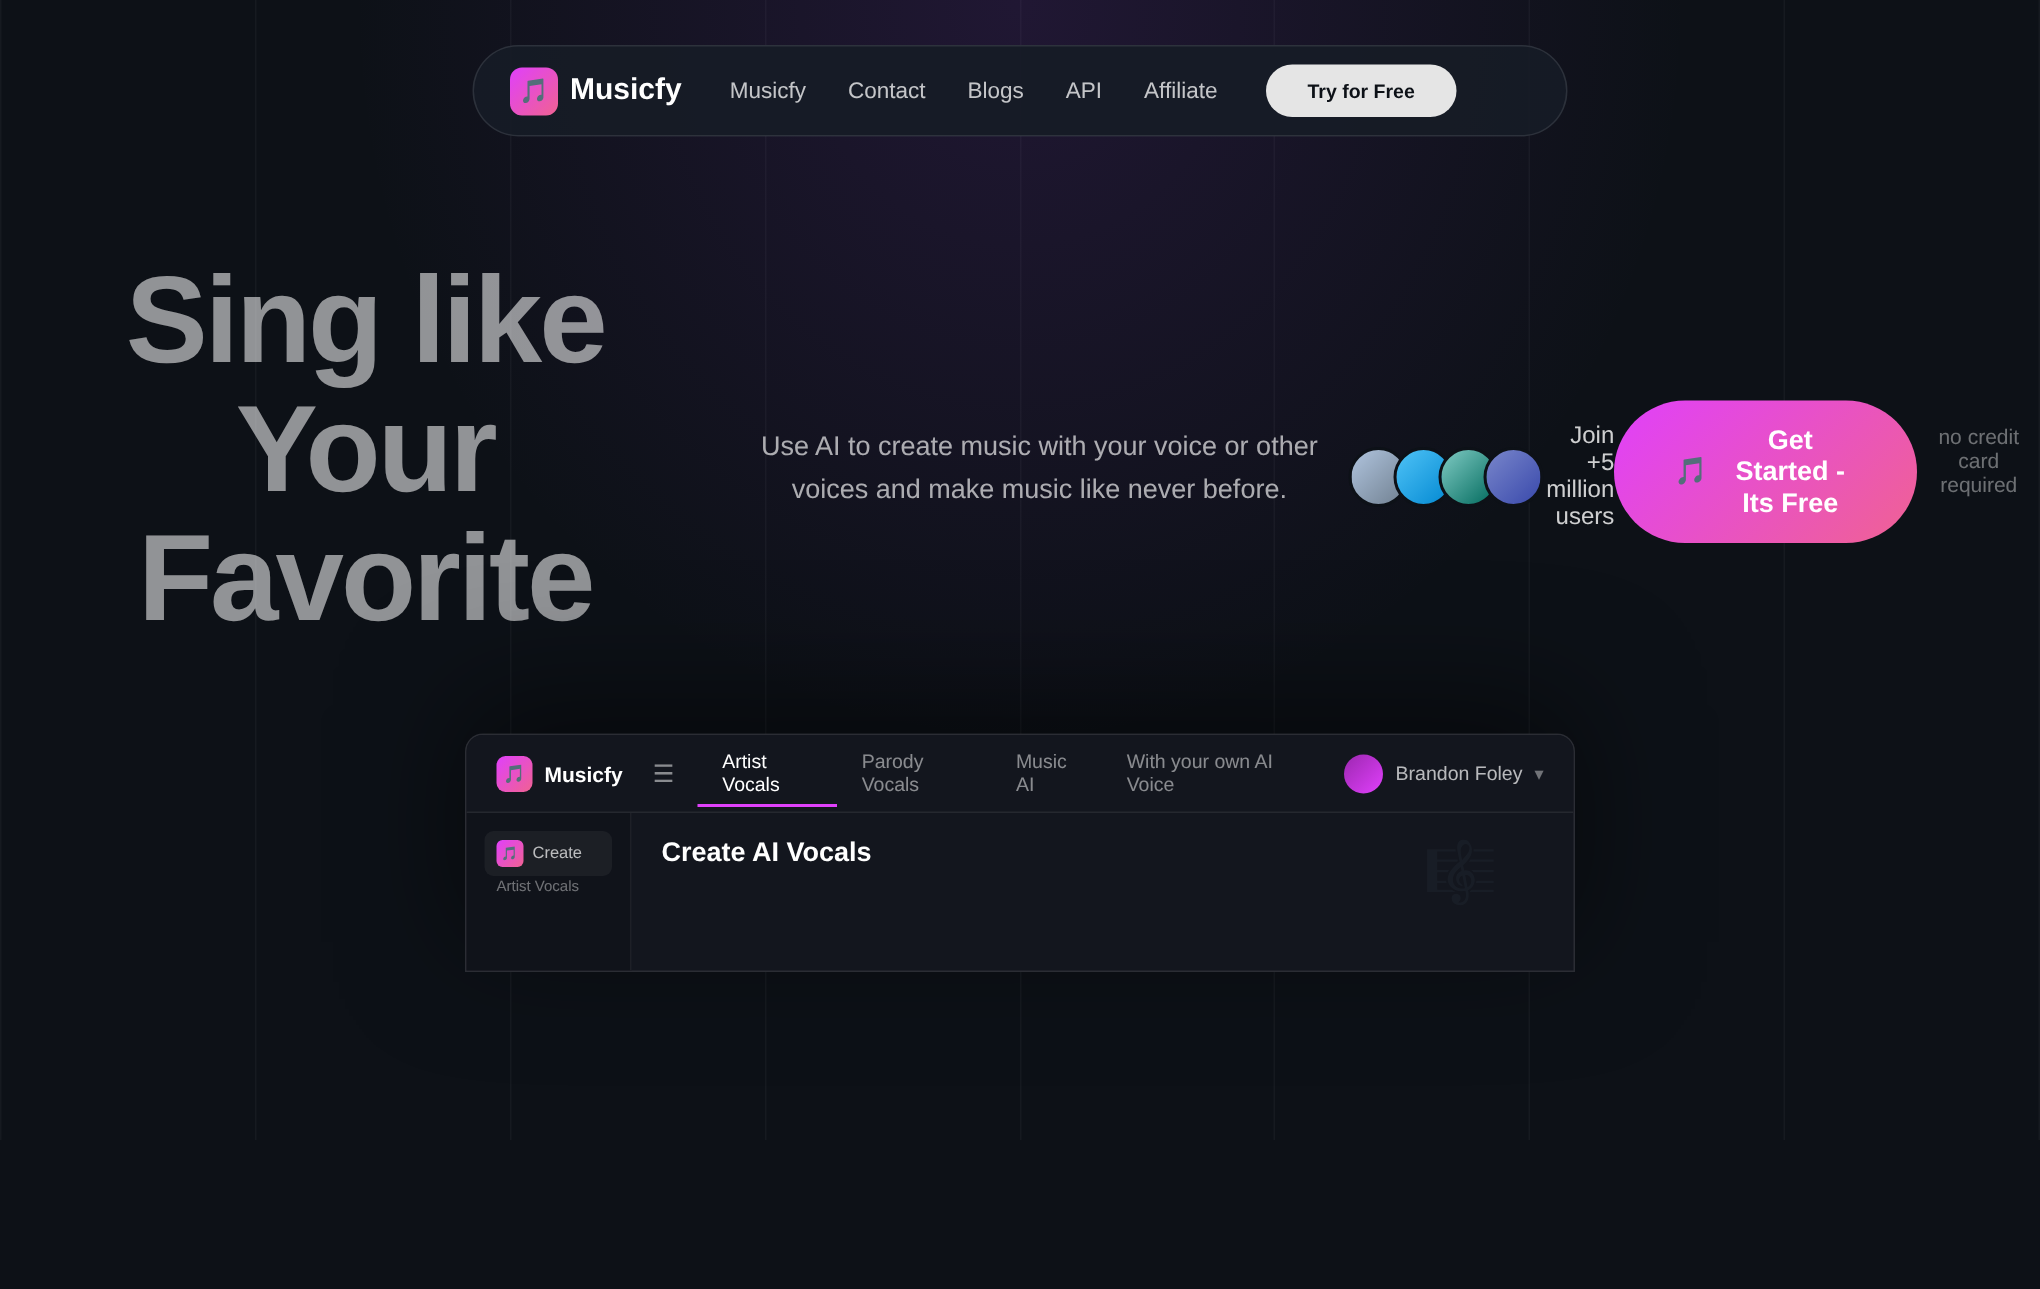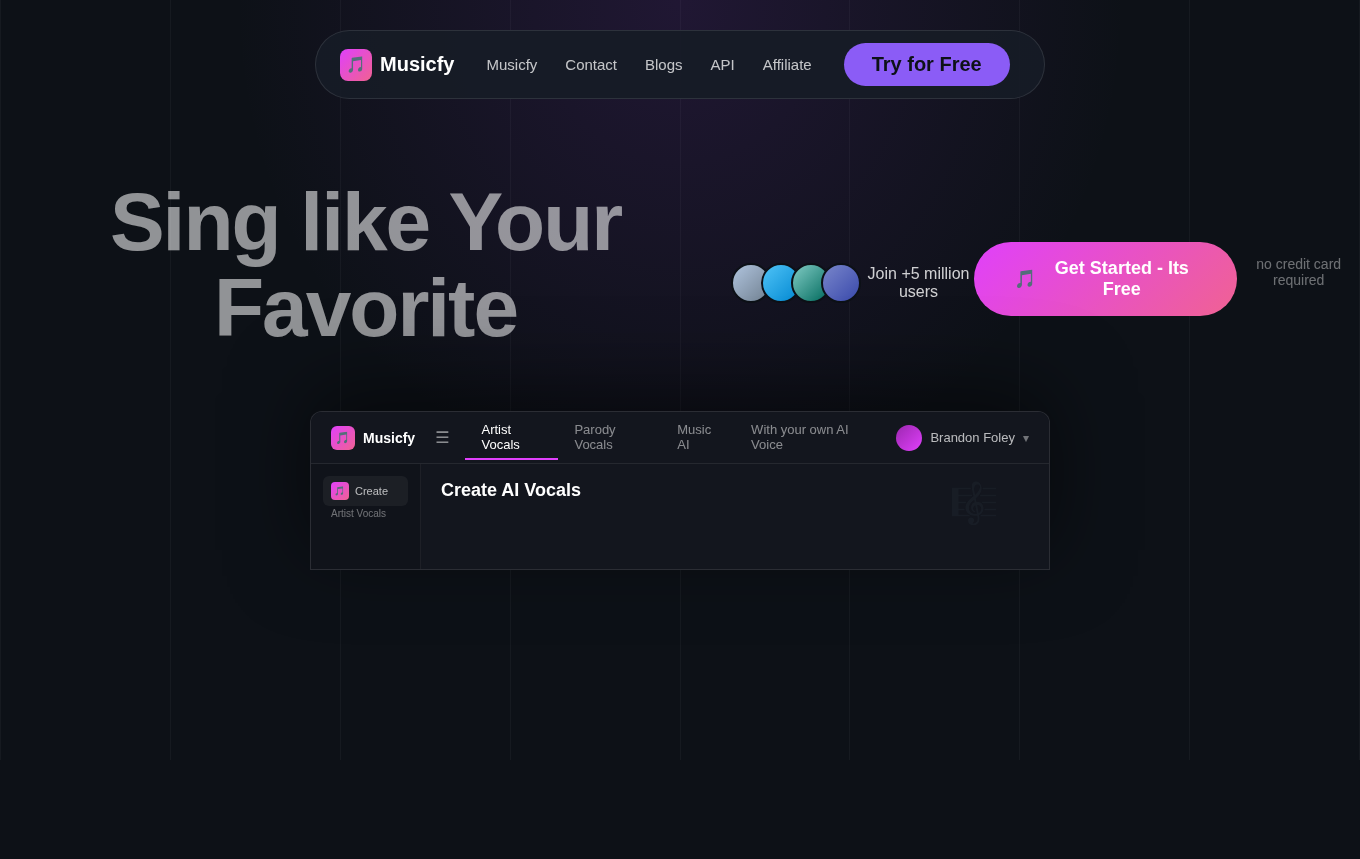--- a/index.html
+++ b/index.html
@@ -88,26 +88,26 @@
       align-items: center;
       list-style: none;
     }
     .nav-links a {
       color: rgba(255,255,255,0.75);
       text-decoration: none;
       font-size: 15px;
       font-weight: 400;
     }
     .try-free-btn {
-      background: #8b5cf6;
+      background: #e5e5e5;
       color: #0d1117;
       border: none;
       border-radius: 50px;
       padding: 10px 28px;
-      font-size: 20px;
+      font-size: 13px;
       font-weight: 600;
       cursor: pointer;
       white-space: nowrap;
     }
 
     
     .hero {
       position: relative;
       z-index: 5;
       display: flex;
@@ -137,20 +137,21 @@
       max-width: 560px;
       line-height: 1.6;
     }
 
     
     .join-row {
       display: flex;
       align-items: center;
       gap: 2px;
       margin-top: 36px;
+      text-align: right;
     }
     .avatars {
       display: flex;
     }
     .avatar {
       width: 40px;
       height: 40px;
       border-radius: 50%;
       border: 2px solid #0d1117;
       overflow: hidden;
@@ -382,20 +383,21 @@
 
     <button class="try-free-btn">Try for Free</button>
   </nav>
 </div>
 
 <section class="hero">
   <h1 class="hero-headline">
     <div class="line1">Sing like Your Favorite</div>
   </h1>
 
+  <p class="hero-subtitle">Use AI to create music with your voice or other voices and make music like never before.</p>
 
   <div class="join-row">
     <div class="avatars">
       <div class="avatar avatar-1"></div>
       <div class="avatar avatar-2"></div>
       <div class="avatar avatar-3"></div>
       <div class="avatar avatar-4"></div>
     </div>
     <span class="join-text">Join +5 million users</span>
   </div>

